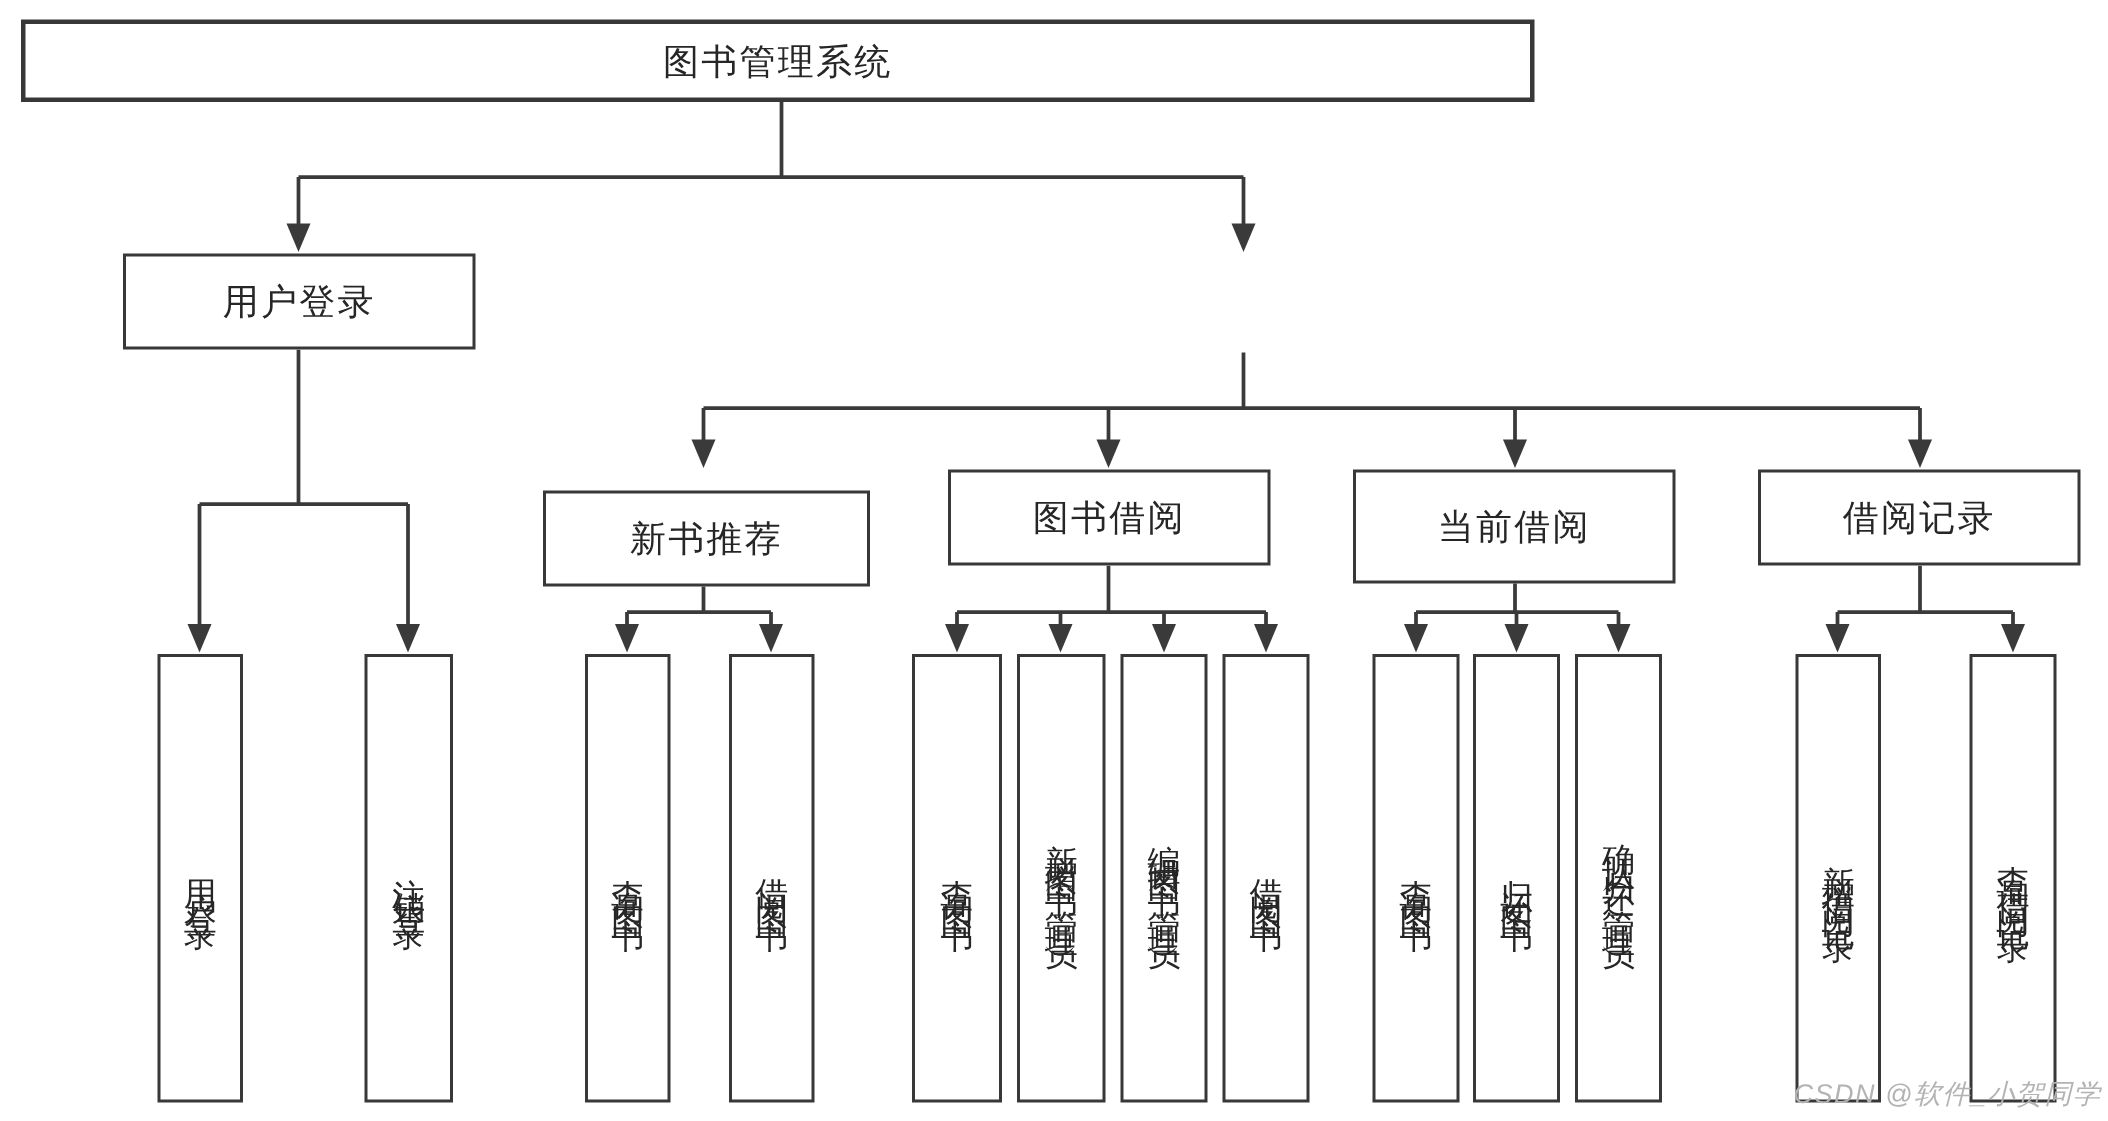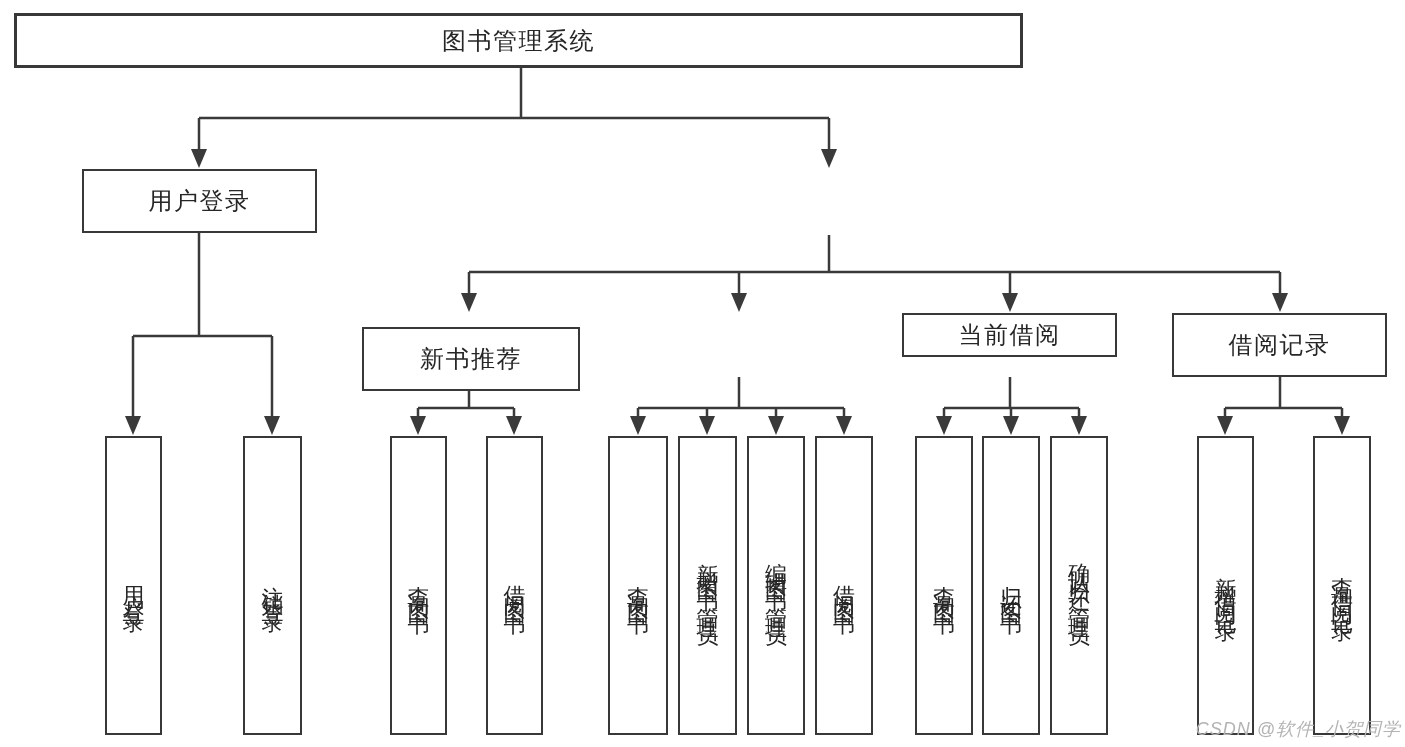--- a/index.html
+++ b/index.html
@@ -108,21 +108,24 @@
     <span class="lbl">图书管理系统</span>
   </div>
 
   <div class="node" style="left:82px;top:169px;width:235px;height:64px">
     <span class="lbl">用户登录</span>
   </div>
 
   <div class="node" style="left:362px;top:327px;width:218px;height:64px">
     <span class="lbl">新书推荐</span>
   </div>
-  <div class="node" style="left:902px;top:313px;width:215px;height:44px">
+  <div class="node" style="left:632px;top:313px;width:215px;height:64px">
+    <span class="lbl">图书借阅</span>
+  </div>
+  <div class="node" style="left:902px;top:313px;width:215px;height:76px">
     <span class="lbl">当前借阅</span>
   </div>
   <div class="node" style="left:1172px;top:313px;width:215px;height:64px">
     <span class="lbl">借阅记录</span>
   </div>
 
   <div class="node vert" style="left:105px;top:436px;width:57px;height:299px">
     <span class="lbl">用户登录</span>
   </div>
   <div class="node vert" style="left:243px;top:436px;width:59px;height:299px">

